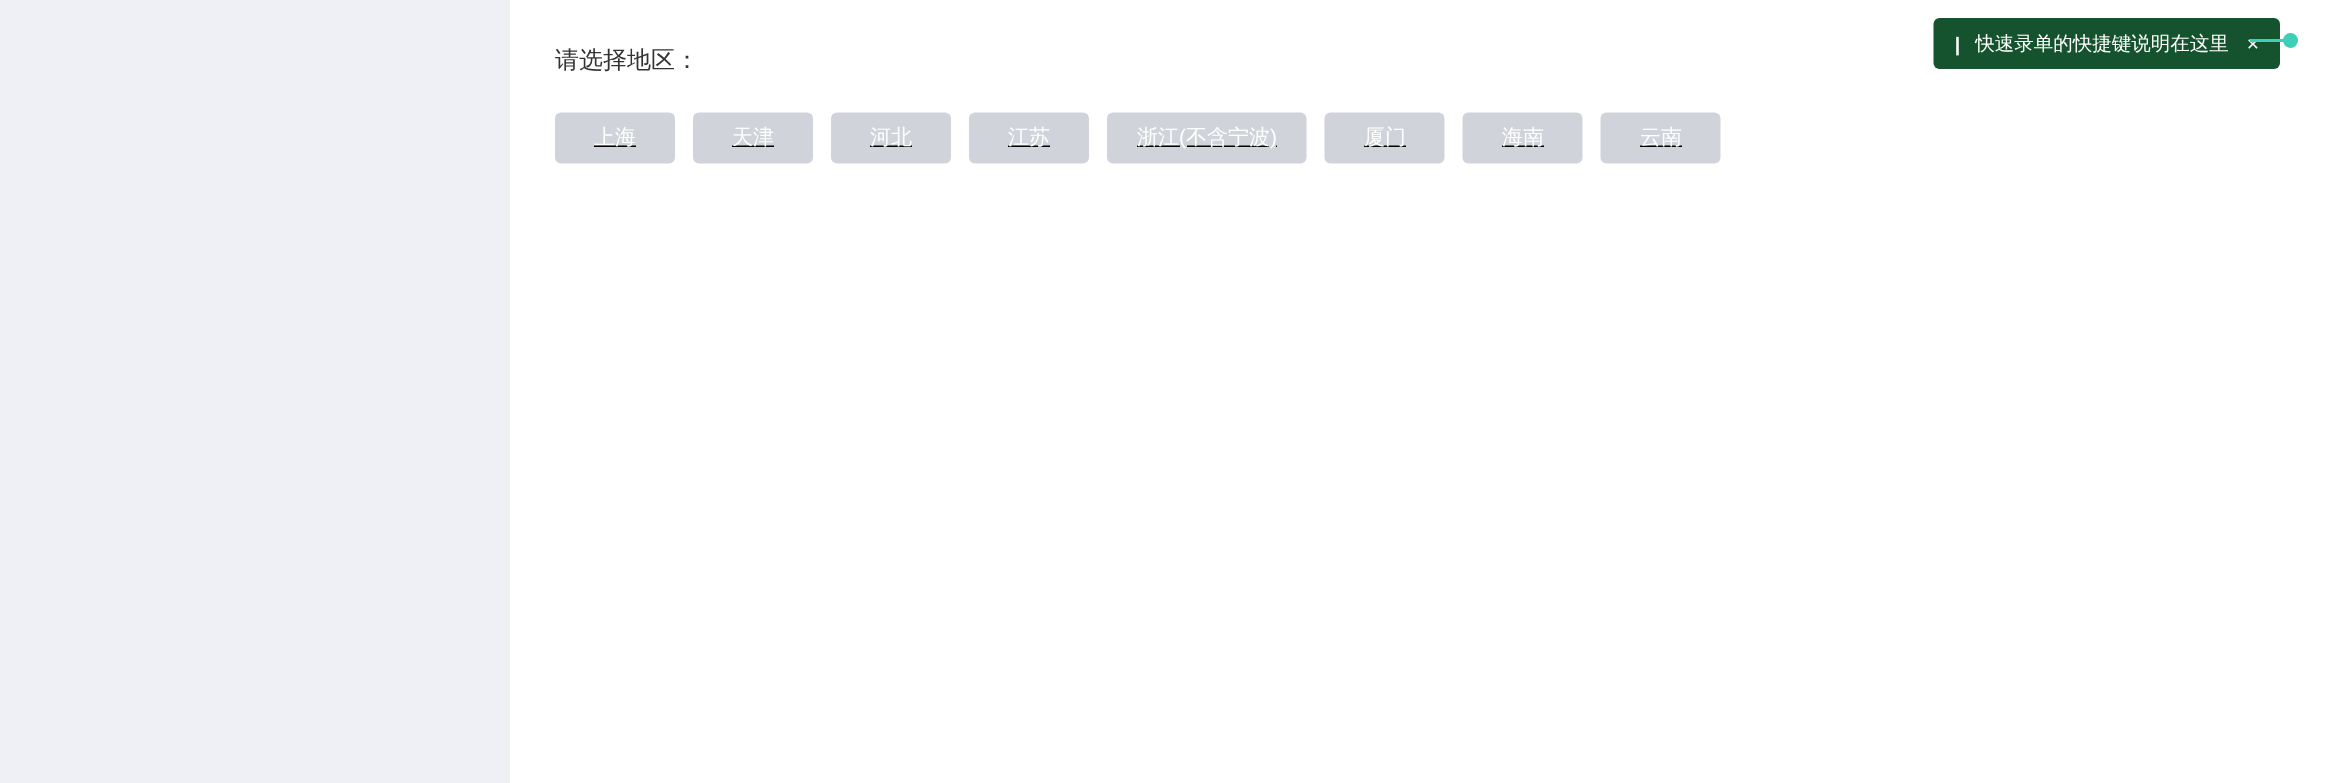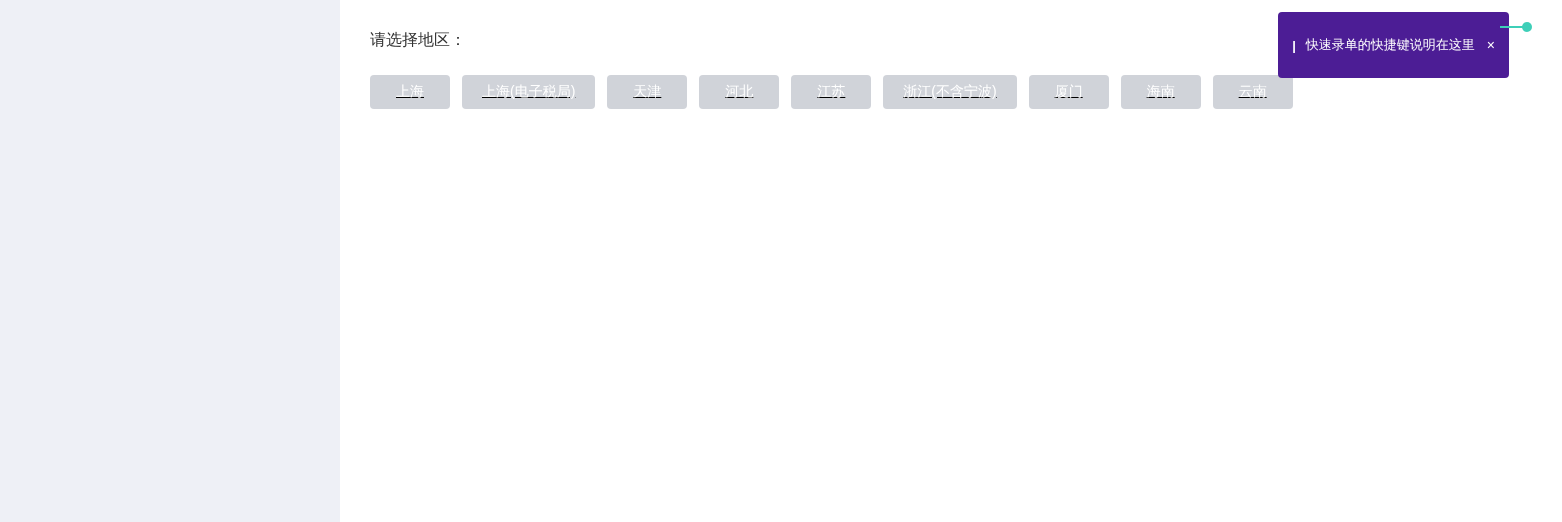--- a/index.html
+++ b/index.html
@@ -61,25 +61,25 @@
       cursor: pointer;
       min-width: 80px;
       text-align: center;
       white-space: nowrap;
     }
 
     
     .tooltip-banner {
       position: absolute;
       top: 12px;
-      right: 53px;
-      background: #4c1d95;
+      right: 42px;
+      background: #14532d;
       color: #fff;
       font-size: 13px;
-      padding: 24px 14px;
+      padding: 8px 14px;
       border-radius: 4px;
       display: flex;
       align-items: center;
       gap: 8px;
       white-space: nowrap;
     }
 
     .tooltip-banner::before {
       content: '|';
       font-weight: bold;
@@ -116,21 +116,20 @@
   </style>
 </head>
 <body>
 
 <div class="sidebar"></div>
 
 <div class="main-content">
   <h2 class="page-title">请选择地区：</h2>
   <div class="region-buttons" id="region-buttons">
       <button class="region-btn">上海</button>
-      <button class="region-btn">上海(电子税局)</button>
       <button class="region-btn">天津</button>
       <button class="region-btn">河北</button>
       <button class="region-btn">江苏</button>
       <button class="region-btn">浙江(不含宁波)</button>
       <button class="region-btn">厦门</button>
       <button class="region-btn">海南</button>
       <button class="region-btn">云南</button>
     </div>
 </div>
 

